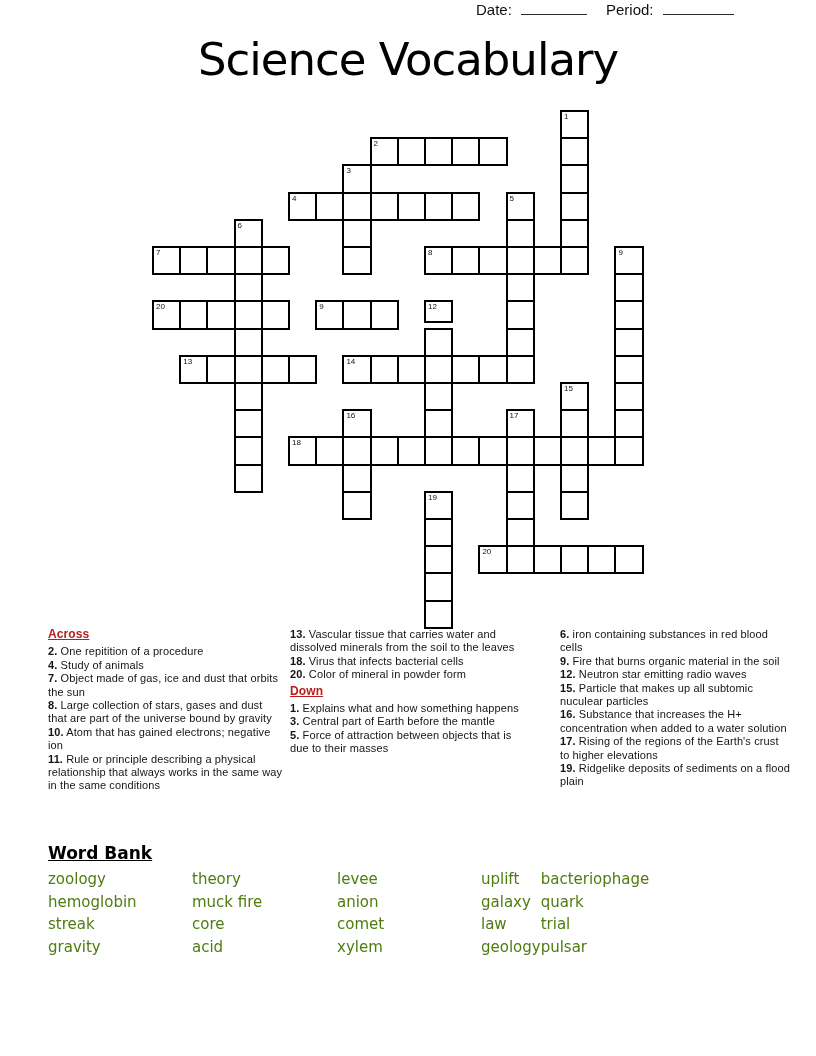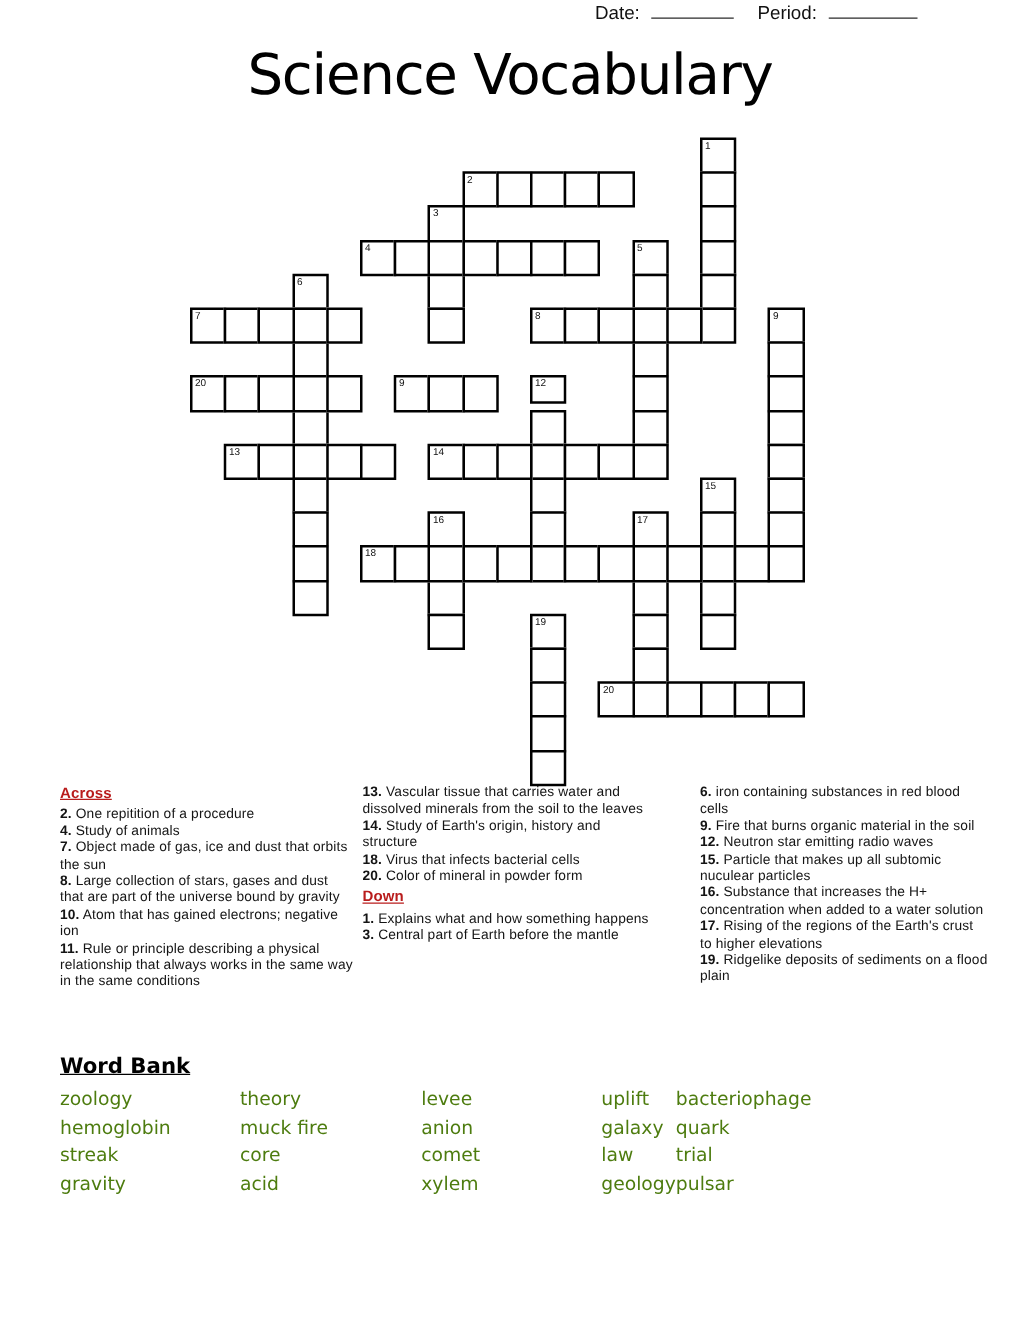--- a/index.html
+++ b/index.html
@@ -241,26 +241,26 @@
         <div class="clue-head">Across</div>
         <div class="clue"><b>2.</b> One repitition of a procedure</div>
         <div class="clue"><b>4.</b> Study of animals</div>
         <div class="clue"><b>7.</b> Object made of gas, ice and dust that orbits the sun</div>
         <div class="clue"><b>8.</b> Large collection of stars, gases and dust that are part of the universe bound by gravity</div>
         <div class="clue"><b>10.</b> Atom that has gained electrons; negative ion</div>
         <div class="clue"><b>11.</b> Rule or principle describing a physical relationship that always works in the same way in the same conditions</div>
       </div>
     <div class="clue-col clue-col-2" id="clue-col-2">
         <div class="clue"><b>13.</b> Vascular tissue that carries water and dissolved minerals from the soil to the leaves</div>
-        <div class="clue"><b>14.</b> Study of Earth's origin, history and structure</div>
         <div class="clue"><b>18.</b> Virus that infects bacterial cells</div>
         <div class="clue"><b>20.</b> Color of mineral in powder form</div>
         <div class="clue-head down-head">Down</div>
         <div class="clue"><b>1.</b> Explains what and how something happens</div>
         <div class="clue"><b>3.</b> Central part of Earth before the mantle</div>
+        <div class="clue"><b>5.</b> Force of attraction between objects that is due to their masses</div>
       </div>
     <div class="clue-col clue-col-3" id="clue-col-3">
         <div class="clue"><b>6.</b> iron containing substances in red blood cells</div>
         <div class="clue"><b>9.</b> Fire that burns organic material in the soil</div>
         <div class="clue"><b>12.</b> Neutron star emitting radio waves</div>
         <div class="clue"><b>15.</b> Particle that makes up all subtomic nuculear particles</div>
         <div class="clue"><b>16.</b> Substance that increases the H+ concentration when added to a water solution</div>
         <div class="clue"><b>17.</b> Rising of the regions of the Earth's crust to higher elevations</div>
         <div class="clue"><b>19.</b> Ridgelike deposits of sediments on a flood plain</div>
       </div>

